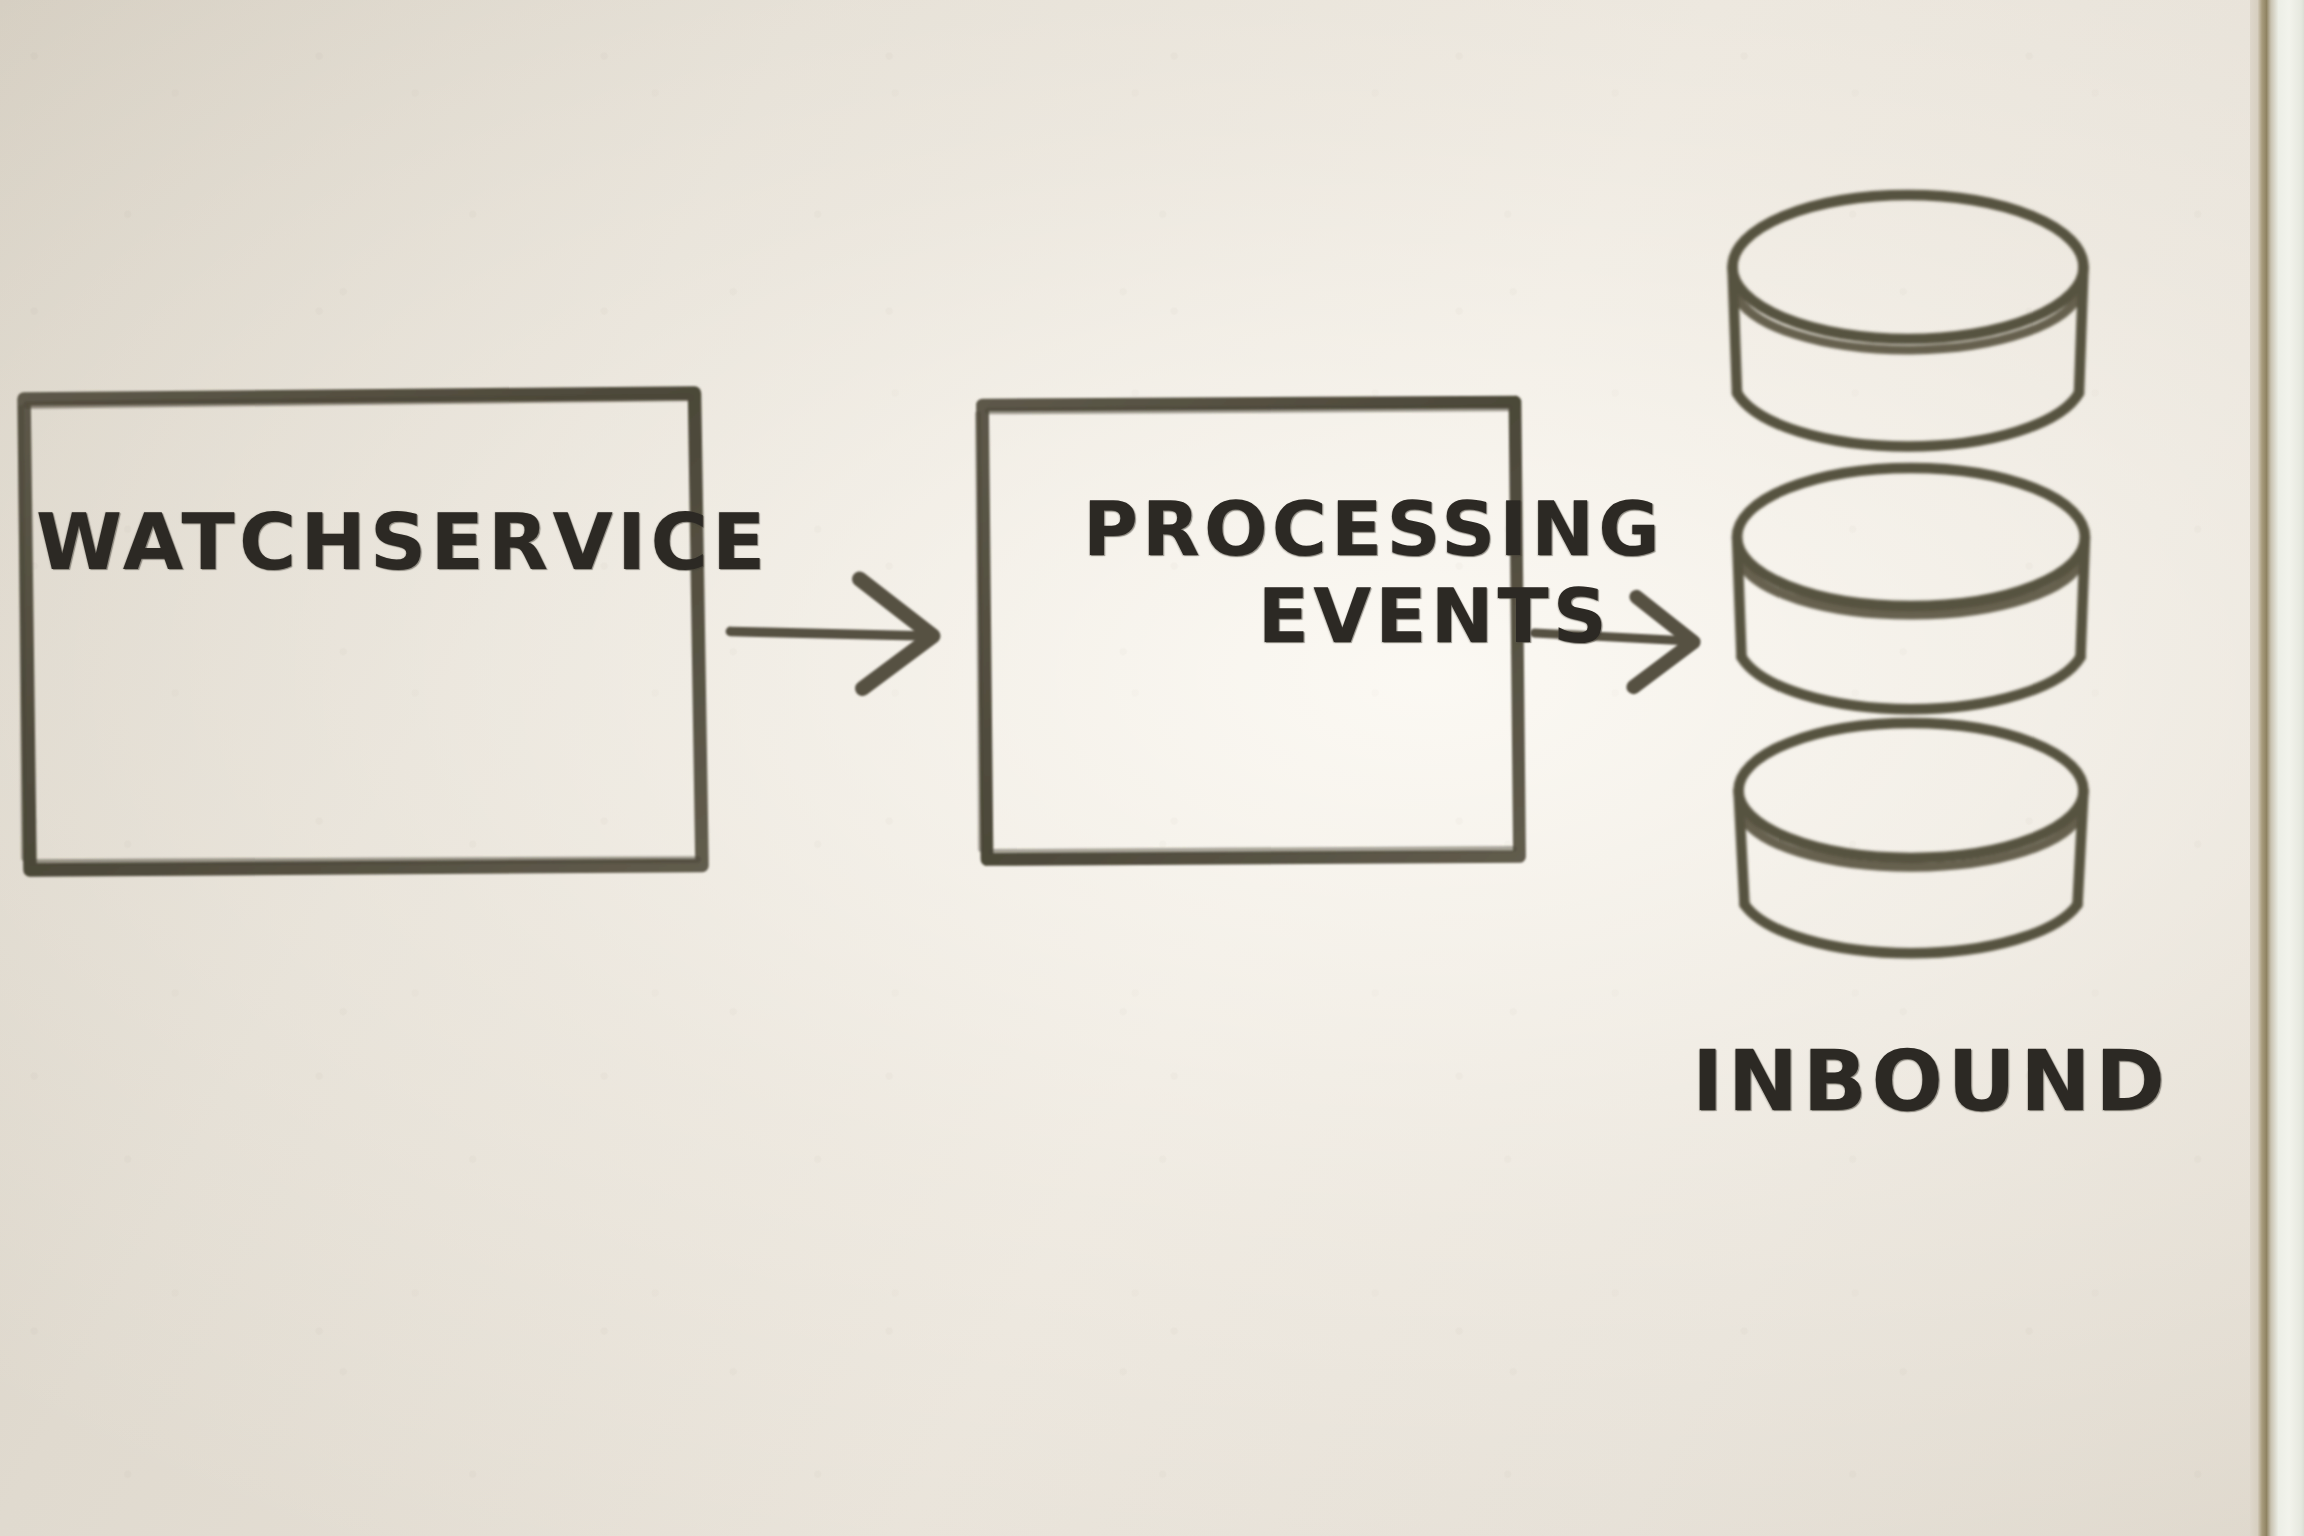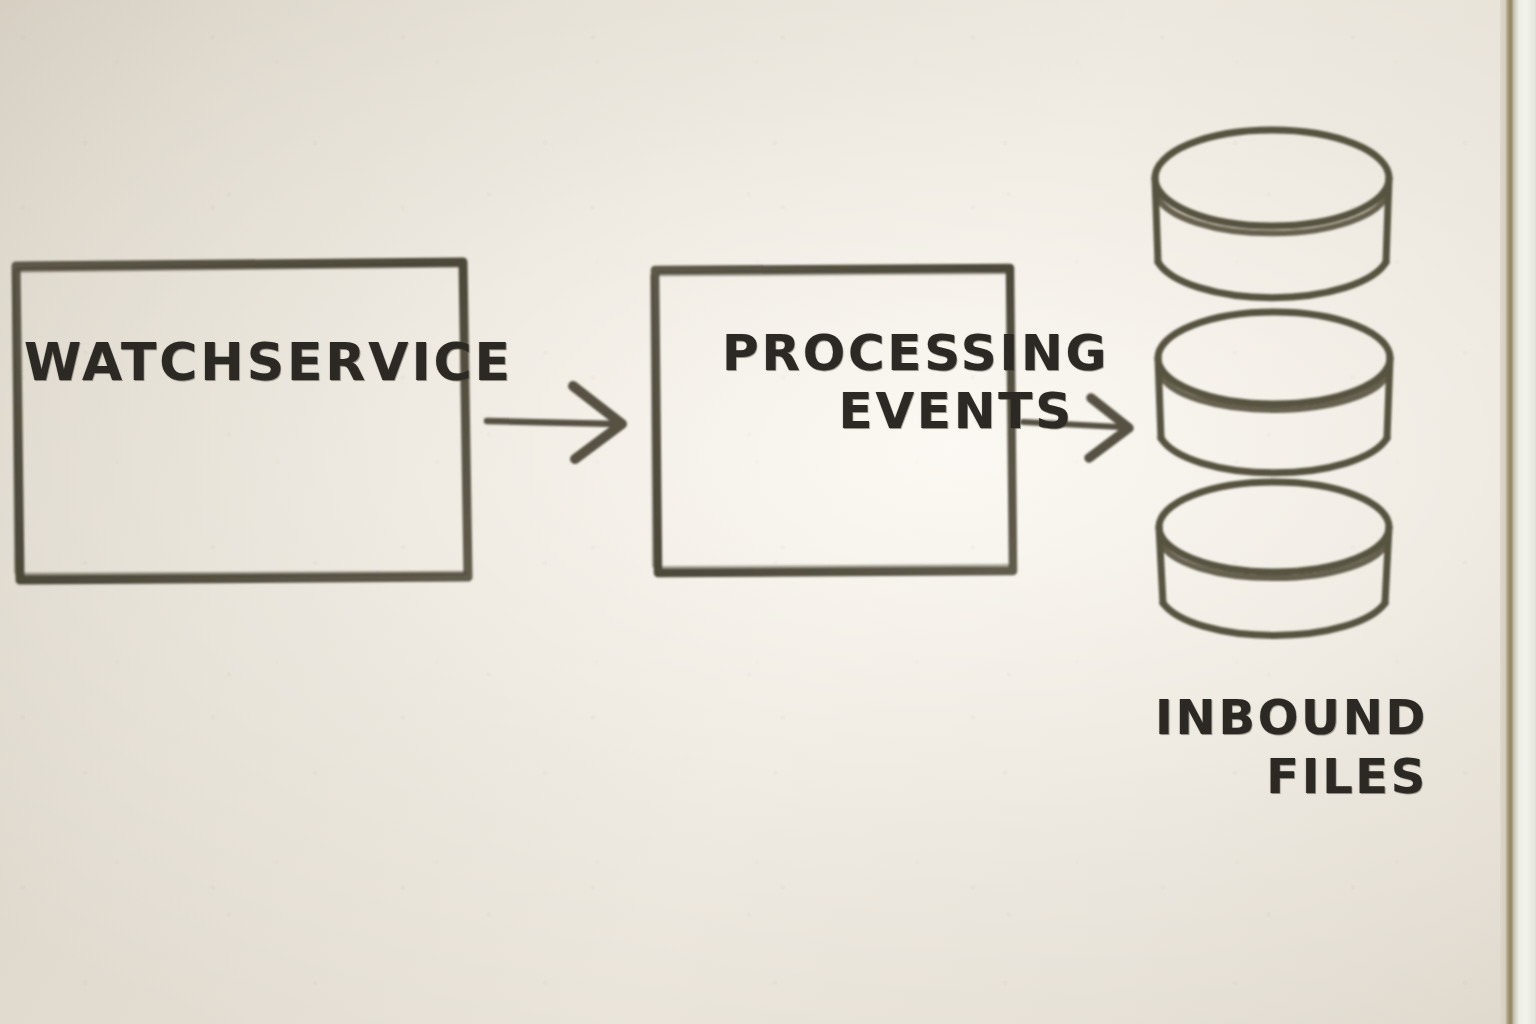--- a/index.html
+++ b/index.html
@@ -62,21 +62,21 @@
     font-weight: 700;
     letter-spacing: 0.055em;
     line-height: 1.16;
     text-shadow:
       0.8px 0.8px 0.7px rgba(66,62,52,0.55),
       -0.5px 0.4px 0.8px rgba(90,86,74,0.32);
     user-select: none;
   }
   #box1-label { left: 24px;  top: 332px; width: 436px; font-size: 52px; }
   #box2-label { left: 690px; top: 324px; width: 352px; font-size: 50px; margin-left: 32px; }
-  #store-label { left: 1128px; top: 688px; width: 300px; font-size: 48px; line-height: 1.22; }
+  #store-label { left: 1128px; top: 688px; width: 300px; font-size: 56px; line-height: 1.22; }
   .lbl-line { display: block; }
 </style>
 </head>
 <body>
 
 <div id="board">
 
   <div id="surface"></div>
   <div id="grain"></div>
 
@@ -152,18 +152,17 @@
     <span class="lbl-line">WATCHSERVICE</span>
   </div>
 
   <div class="hand-label" id="box2-label">
     <span class="lbl-line">PROCESSING</span>
     <span class="lbl-line">EVENTS</span>
   </div>
 
   <div class="hand-label" id="store-label">
     <span class="lbl-line">INBOUND</span>
-    <span class="lbl-line">FILES</span>
   </div>
 
   <div id="frame-trim"></div>
 
 </div>
 
 </body></html>

